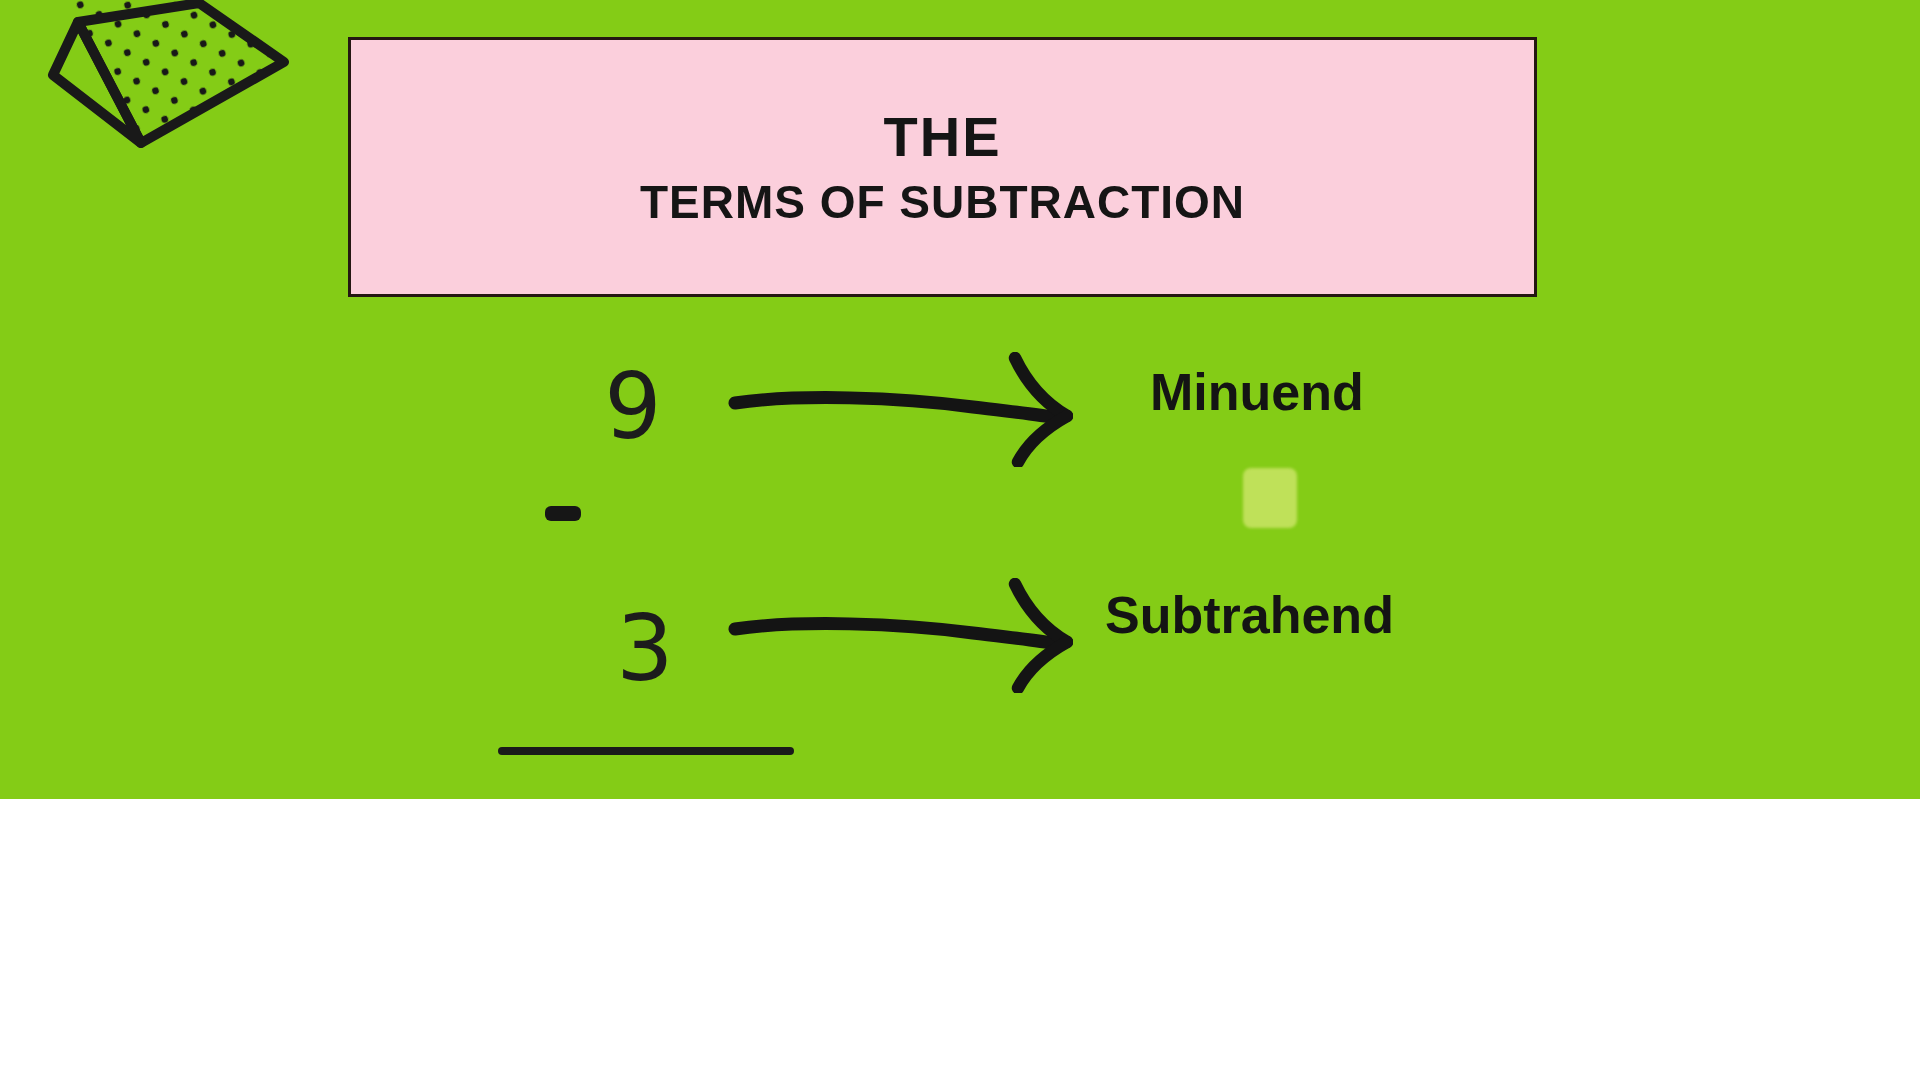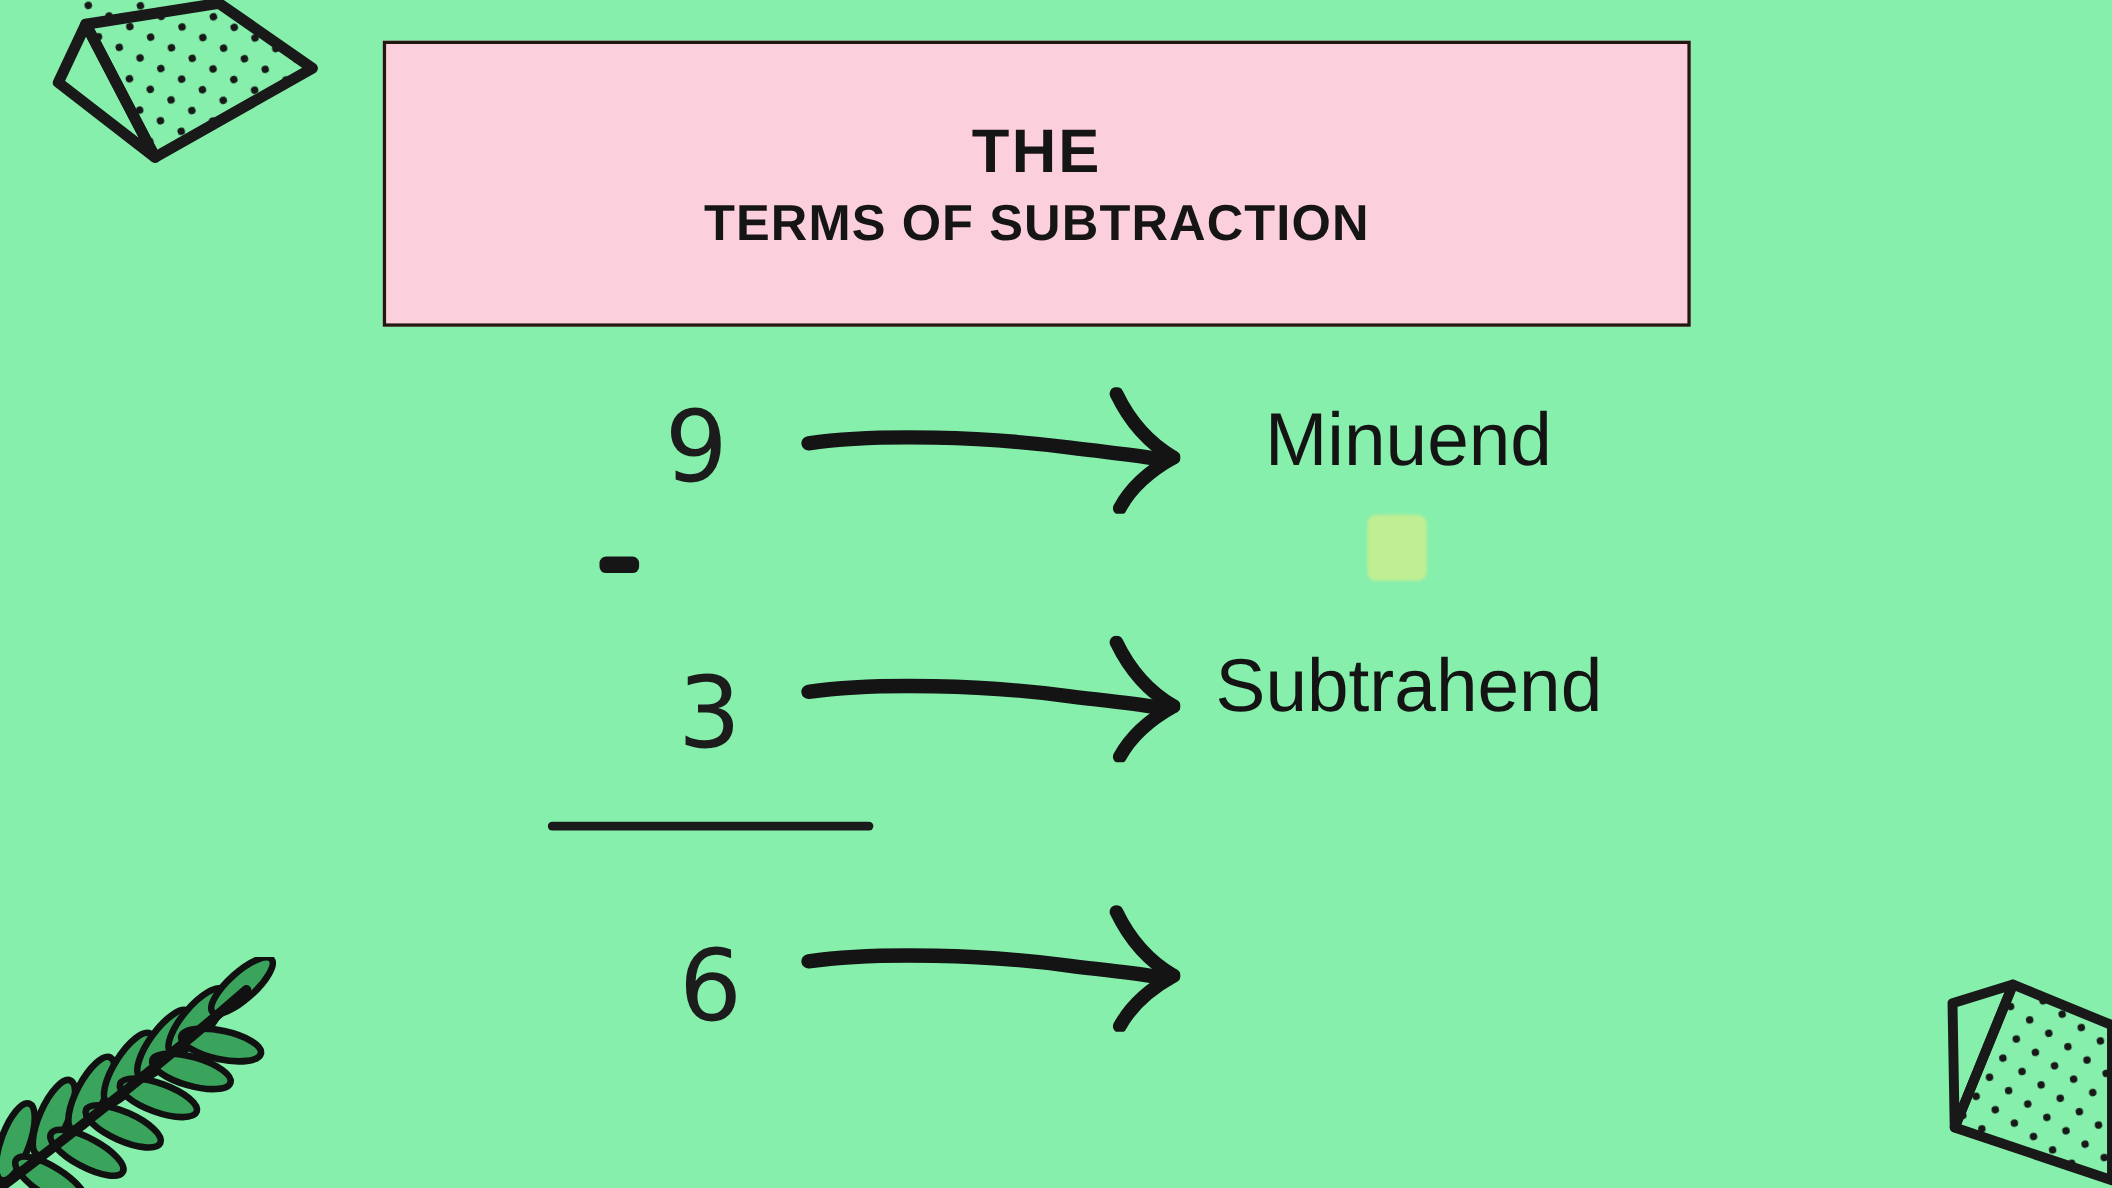--- a/index.html
+++ b/index.html
@@ -1,19 +1,19 @@
 <!DOCTYPE html>
 <html><head>
 <meta charset="utf-8">
 <style>
   html,body{margin:0;padding:0;}
   .slide{
     position:relative;
-    width:1920px;height:1080px;
-    background:#86efac;
+    width:1920px;height:799px;
+    background:#84cc16;
     overflow:hidden;
     font-family:"Liberation Sans",sans-serif;
     color:#1a1a1a;
   }
   
   .title-box{
     position:absolute;left:348px;top:37px;width:1189px;height:260px;
     background:#FBCFDC;
     border:3px solid #241712;
     box-sizing:border-box;
@@ -44,21 +44,21 @@
     background:#1a1a1a;border-radius:4px;
   }
   
   .arrow{position:absolute;width:345px;height:115px;left:728px;}
   .arrow-1{top:352px;}
   .arrow-2{top:578px;}
   .arrow-3{top:823px;}
   
   .term-label{
     position:absolute;
-    font-size:68px;font-weight:400;line-height:1;color:#141414;
+    font-size:52px;font-weight:700;line-height:1;color:#141414;
     white-space:nowrap;
   }
   .label-minuend{left:1150px;top:366px;}
   .label-subtrahend{left:1105px;top:589px;text-align:center;}
   .label-difference{left:1128px;top:852px;}
   
   .deco{position:absolute;}
   .prism-top-left{left:24px;top:0;}
   .prism-bottom-right{left:1738px;top:878px;}
   .fern{left:-12px;top:870px;}

